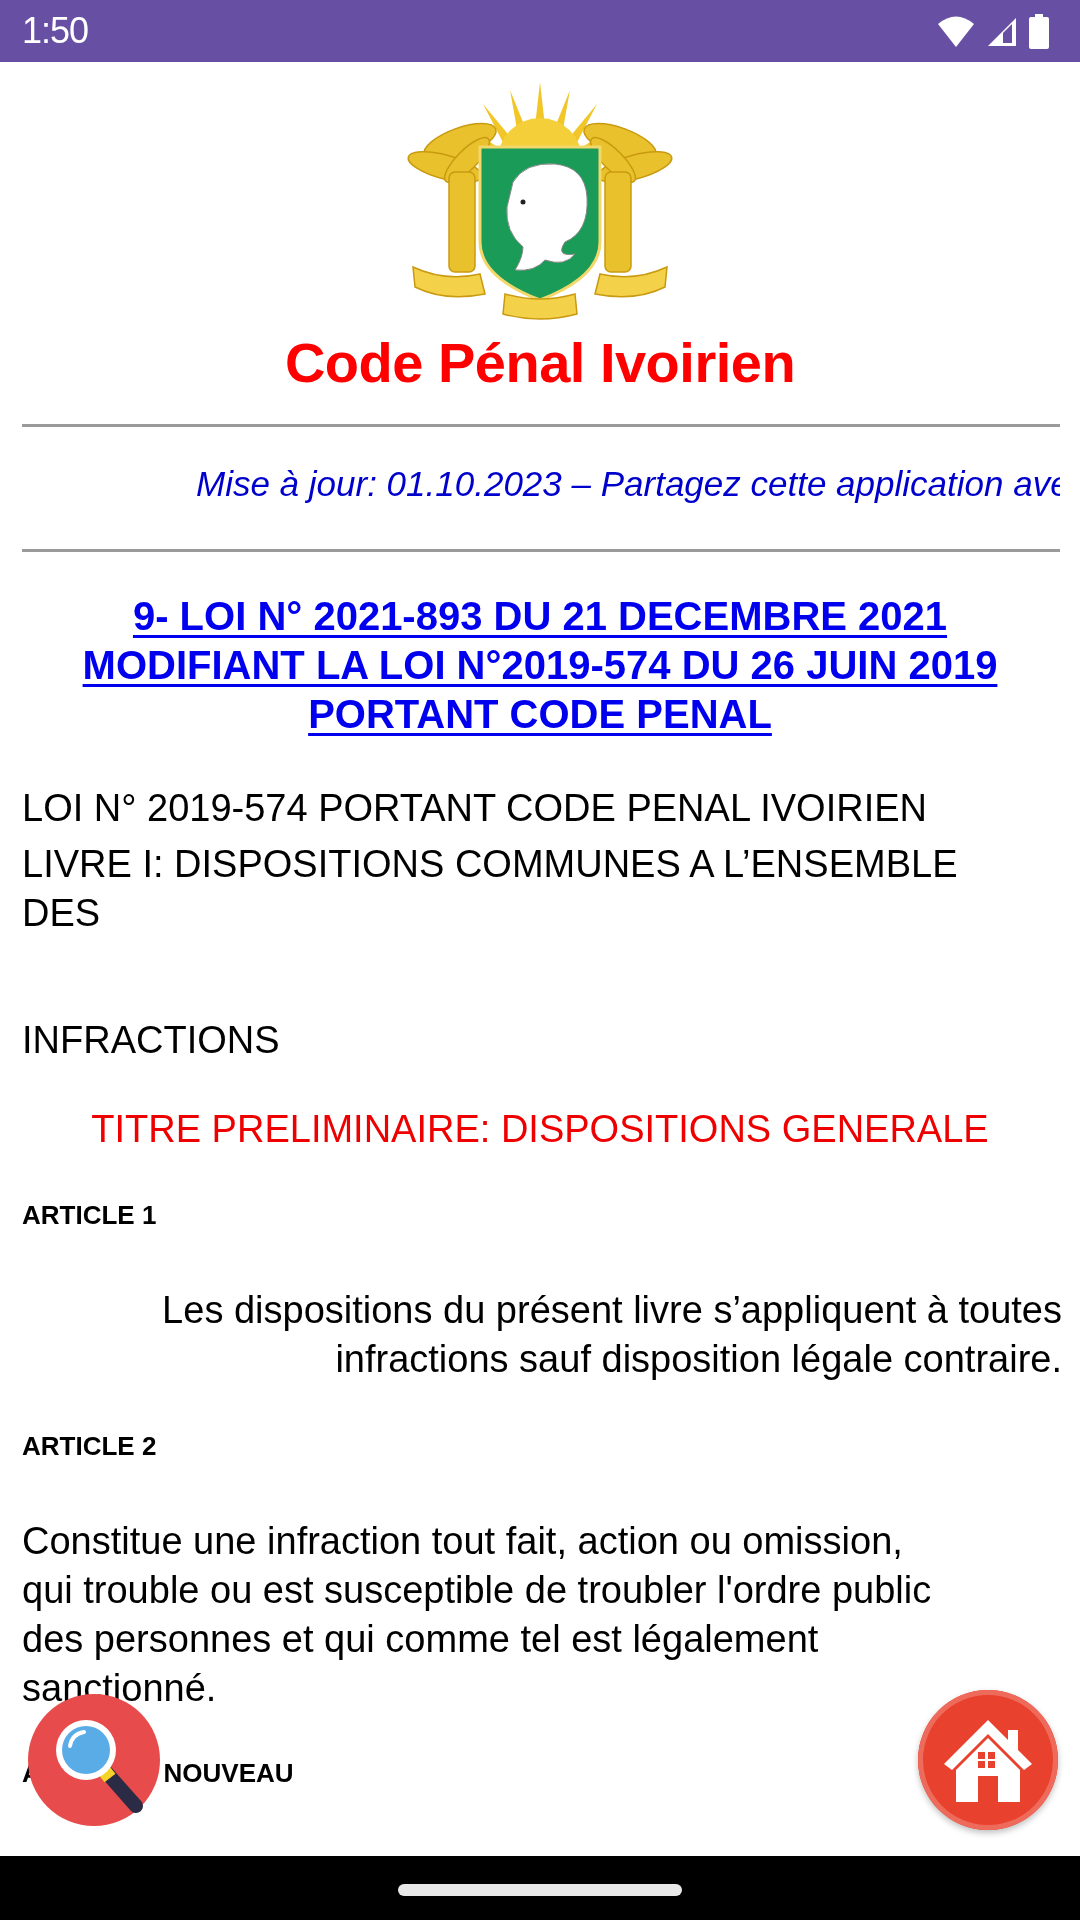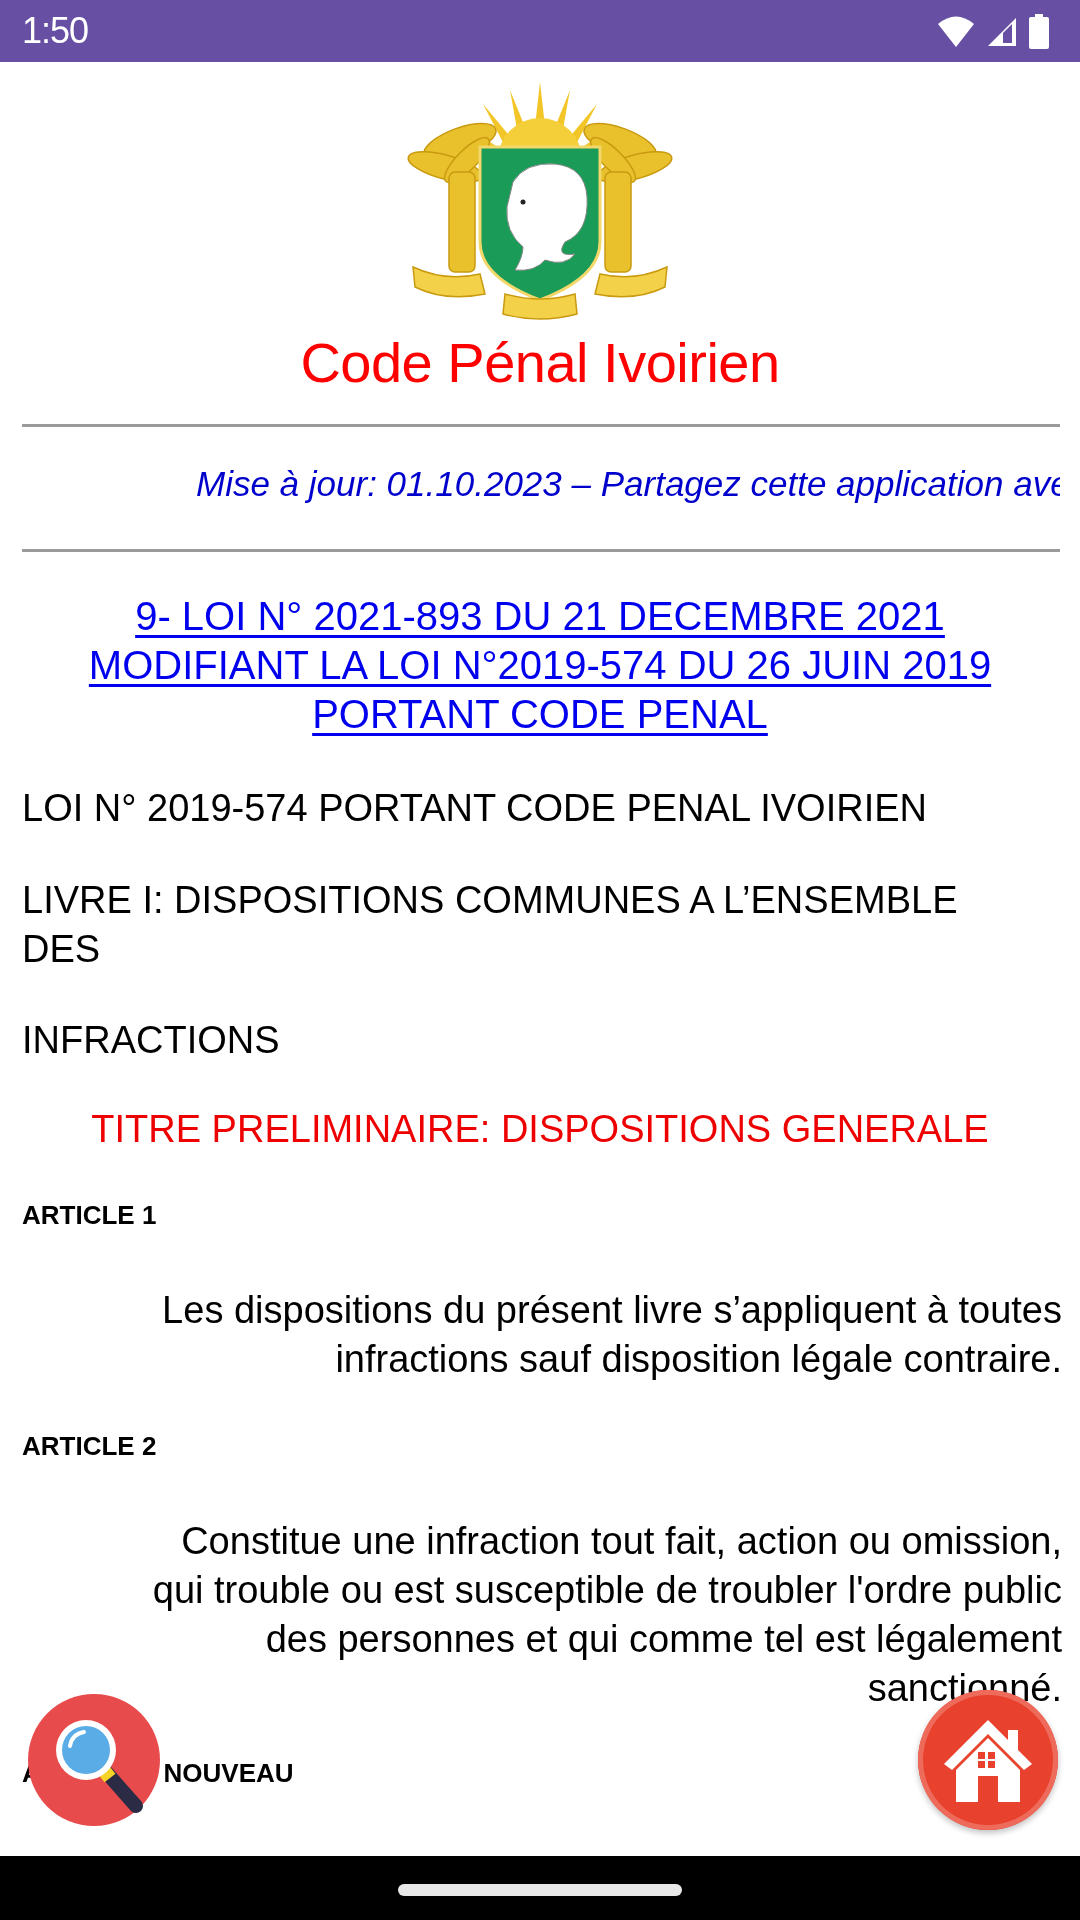--- a/index.html
+++ b/index.html
@@ -15,36 +15,36 @@
     position:absolute; left:22px; top:10px; font-size:36px; color:#fff;
     letter-spacing:-1px;
   }
   .status-icons { position:absolute; right:30px; top:14px; display:flex; align-items:center; gap:10px; }
   .content {
     position:absolute; left:0; top:62px; width:1080px; height:1794px; overflow:hidden;
   }
   .emblem { position:absolute; left:405px; top:20px; width:270px; height:240px; }
   .app-title {
     position:absolute; left:0; top:268px; width:1080px; text-align:center;
-    color:#ff0000; font-weight:normal; font-size:56px; letter-spacing:-0.5px;
+    color:#ff0000; font-weight:bold; font-size:56px; letter-spacing:-0.5px;
   }
   .divider {
     position:absolute; left:22px; width:1038px; height:0;
     border-top:3px solid #9a9a9a;
   }
   .marquee-wrap {
     position:absolute; left:22px; top:400px; width:1038px; height:50px; overflow:hidden;
   }
   .marquee-text {
     position:absolute; left:174px; top:2px; white-space:nowrap;
     color:#0000cc; font-style:italic; font-size:35px;
   }
   .law-link {
     position:absolute; left:40px; top:530px; width:1000px; text-align:center;
-    color:#0000ee; font-weight:normal; font-size:40px; line-height:49px;
+    color:#0000ee; font-weight:bold; font-size:40px; line-height:49px;
     text-decoration:underline; text-underline-offset:5px; text-decoration-thickness:3px;
   }
   .law-link div { margin:0; }
   .para {
     position:absolute; left:22px; width:1040px; color:#000; font-size:38px; line-height:49px;
   }
   .red-heading {
     position:absolute; left:0; width:1080px; text-align:center; color:#ee0000;
     font-weight:normal; font-size:38px;
   }
@@ -142,39 +142,39 @@
   <div class="divider" style="top:487px;"></div>
 
   <div class="law-link">
     <div>9- LOI N° 2021-893 DU 21 DECEMBRE 2021</div>
     <div>MODIFIANT LA LOI N°2019-574 DU 26 JUIN 2019</div>
     <div>PORTANT CODE PENAL</div>
   </div>
 
   <div class="para" style="top:722px;">LOI N° 2019-574 PORTANT CODE PENAL IVOIRIEN</div>
 
-  <div class="para" style="top:814px;">
+  <div class="para" style="top:778px;">
     <div>LIVRE I: DISPOSITIONS COMMUNES A L’ENSEMBLE</div>
     <div>DES</div>
   </div>
 
   <div class="para" style="top:954px;">INFRACTIONS</div>
 
   <div class="red-heading" style="top:1046px;">TITRE PRELIMINAIRE: DISPOSITIONS GENERALE</div>
 
   <div class="article-h" style="top:1138px;">ARTICLE 1</div>
 
   <div class="para" style="top:1224px;text-align:right;">
     <div>Les dispositions du présent livre s’appliquent à toutes</div>
     <div>infractions sauf disposition légale contraire.</div>
   </div>
 
   <div class="article-h" style="top:1369px;">ARTICLE 2</div>
 
-  <div class="para" style="top:1455px;text-align:right;">
+  <div class="para" style="top:1455px;">
     <div>Constitue une infraction tout fait, action ou omission,</div>
     <div>qui trouble ou est susceptible de troubler l'ordre public</div>
     <div>des personnes et qui comme tel est légalement</div>
     <div>sanctionné.</div>
   </div>
 
   <div class="article-h" style="top:1696px;">ARTICLE 3 NOUVEAU</div>
 </div>
 
 <div class="fab fab-search">

